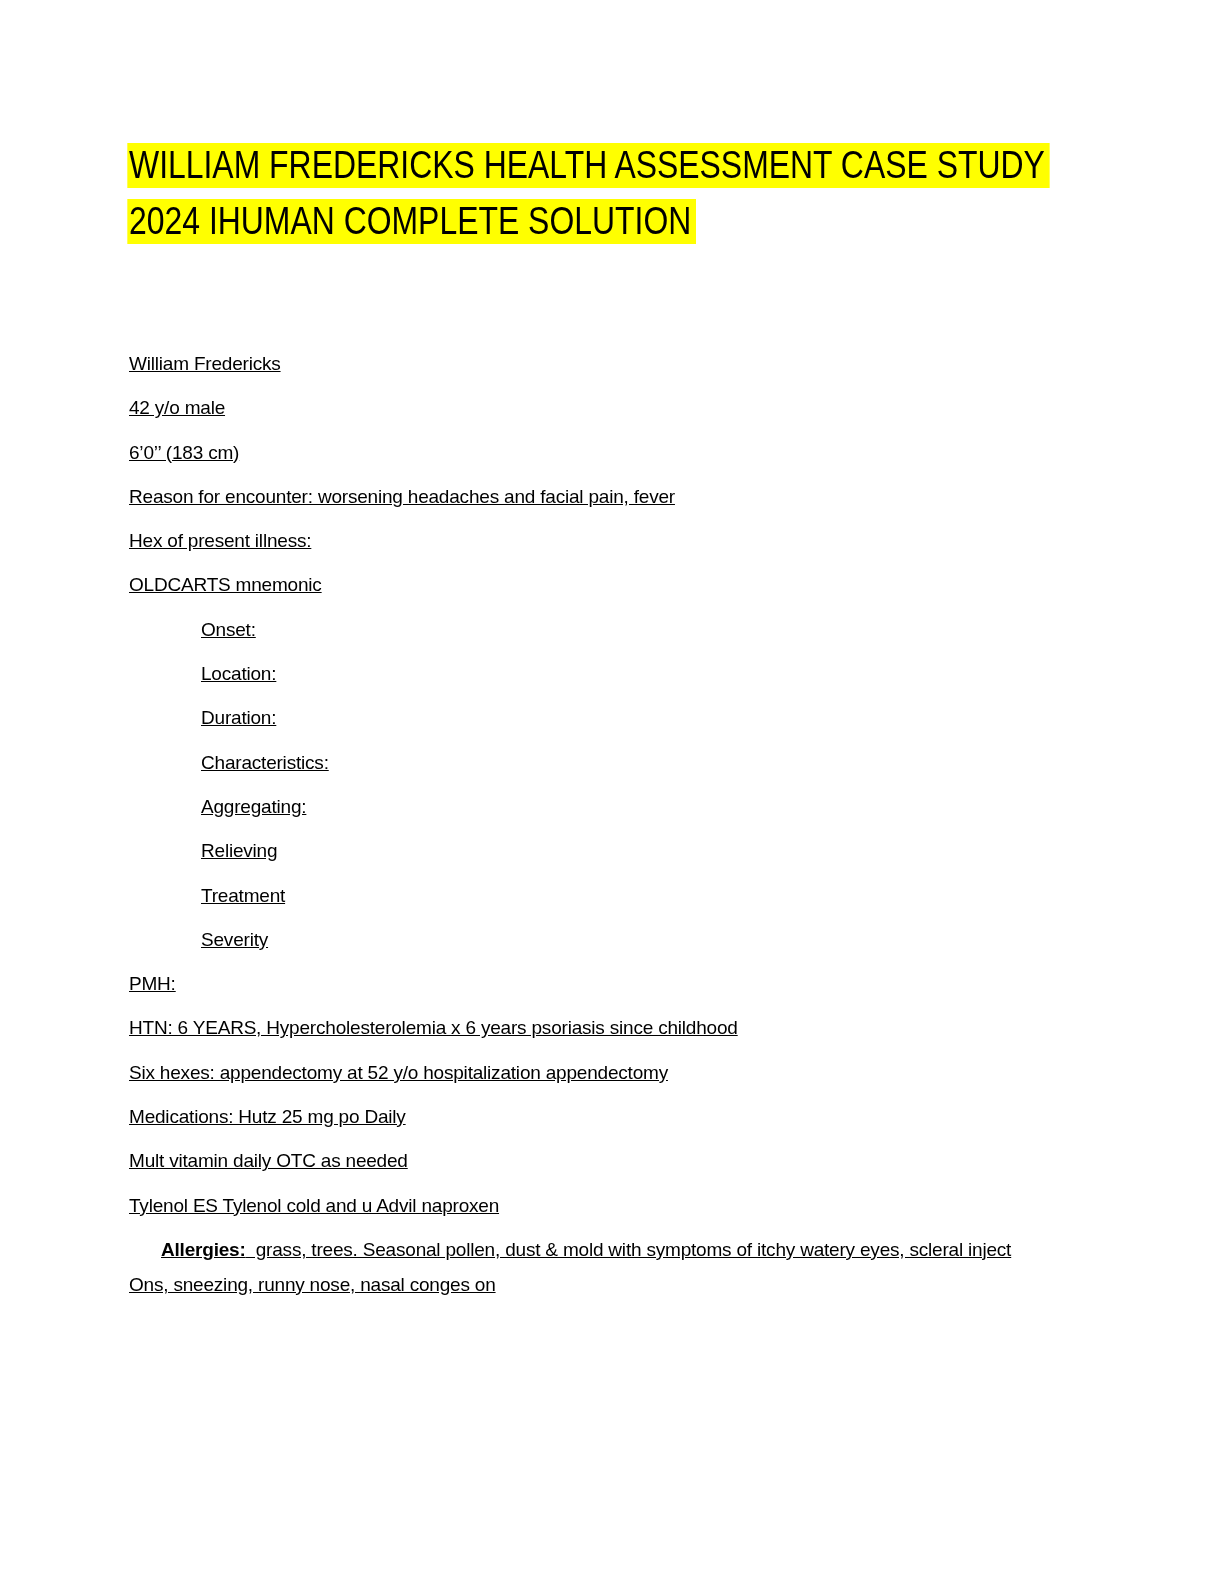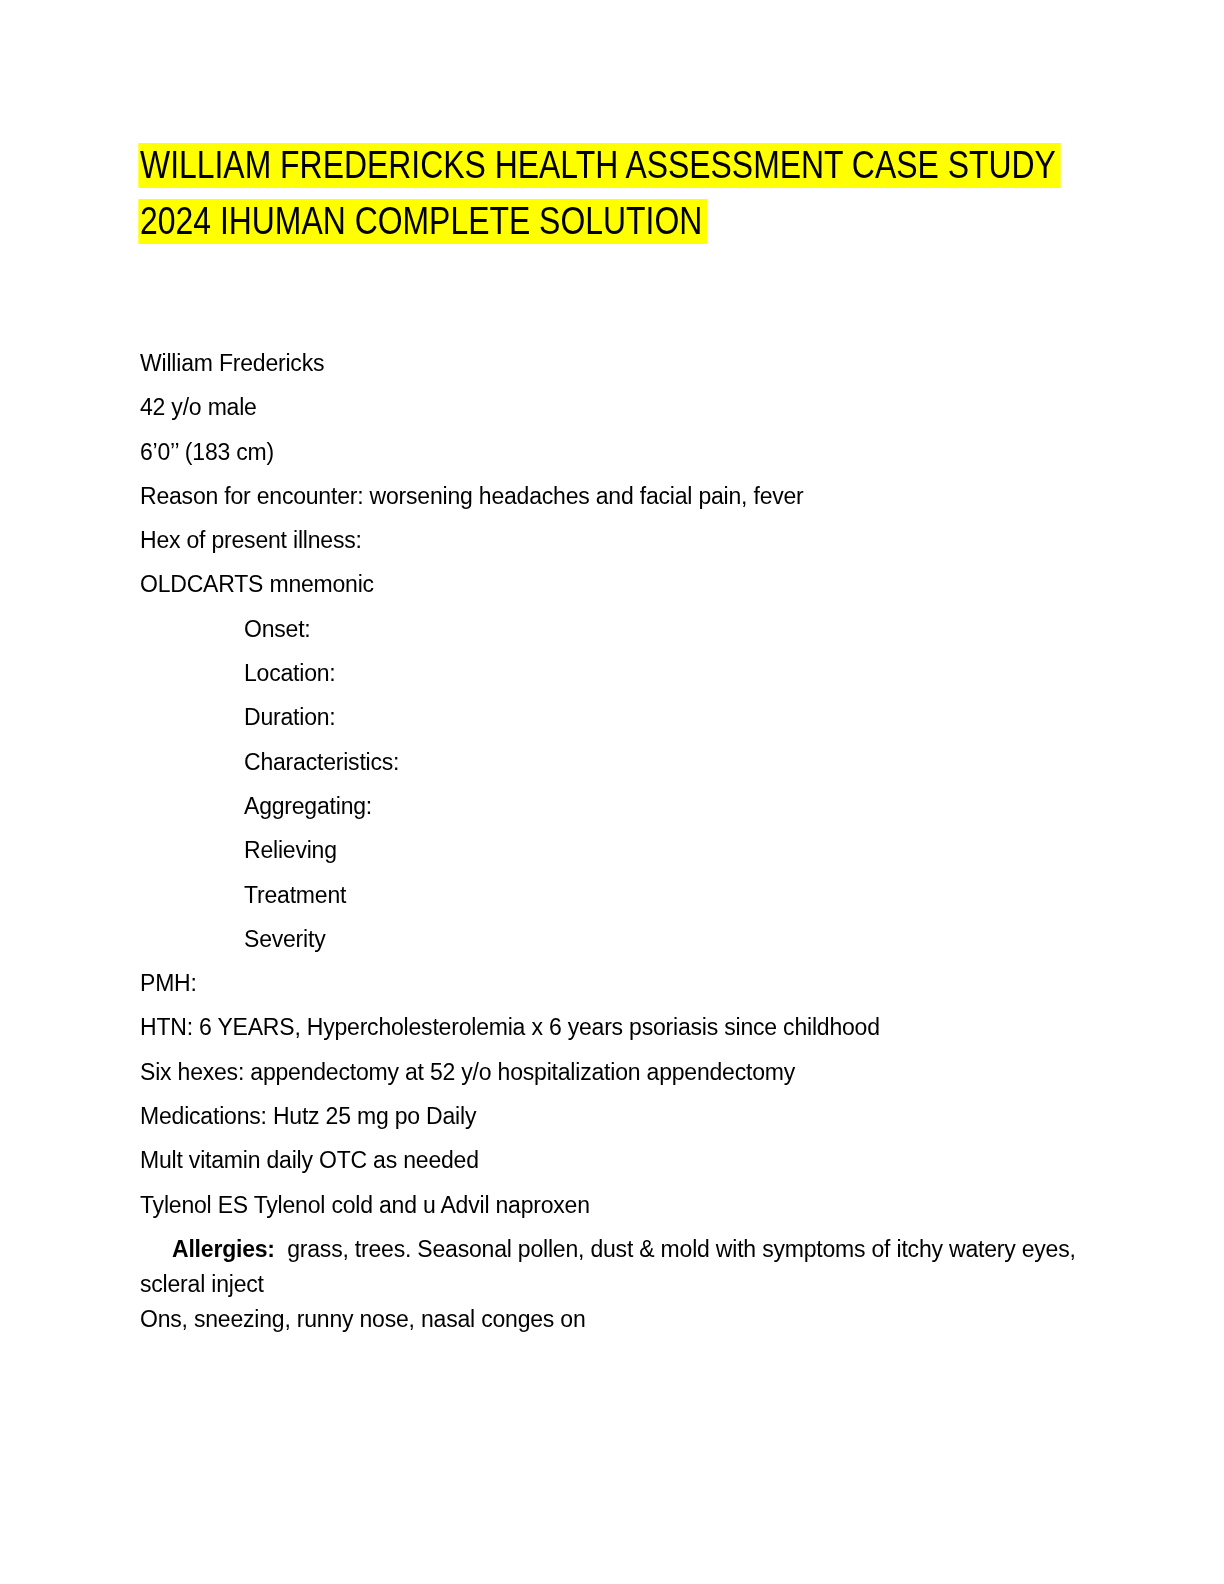--- a/index.html
+++ b/index.html
@@ -12,46 +12,47 @@
     color: var(--ink, #000000);
     overflow: hidden;
   }
   .page {
     position: absolute;
     inset: 0;
     background: #ffffff;
   }
   .content {
     position: absolute;
-    left: 140px;
+    left: 129px;
     top: 137px;
     width: 940px;
   }
   .doc-title {
     font-weight: 400;
     font-size: 38px;
     line-height: 56px;
     transform: scaleX(0.84);
     transform-origin: 0 0;
     margin-bottom: 97px;
     white-space: nowrap;
   }
   .title-line { display: block; }
   .hl {
     background: var(--hl, #ffff00);
     padding: 1px 6px 2px 2px;
     margin-left: -2px;
   }
   .para {
-    font-size: 23px;
+    font-size: 19px;
     line-height: 35px;
     letter-spacing: -0.2px;
     margin: 0 0 9.3px 0;
+    text-decoration: underline;
   }
-  .indent { margin-left: 104px; }
+  .indent { margin-left: 72px; }
   .line { display: block; }
   .pre { white-space: pre-wrap; }
   strong { font-weight: 700; margin-left: 32px; }
 </style>
 </head>
 <body>
 
 <div class="page">
   <div class="content">
 

